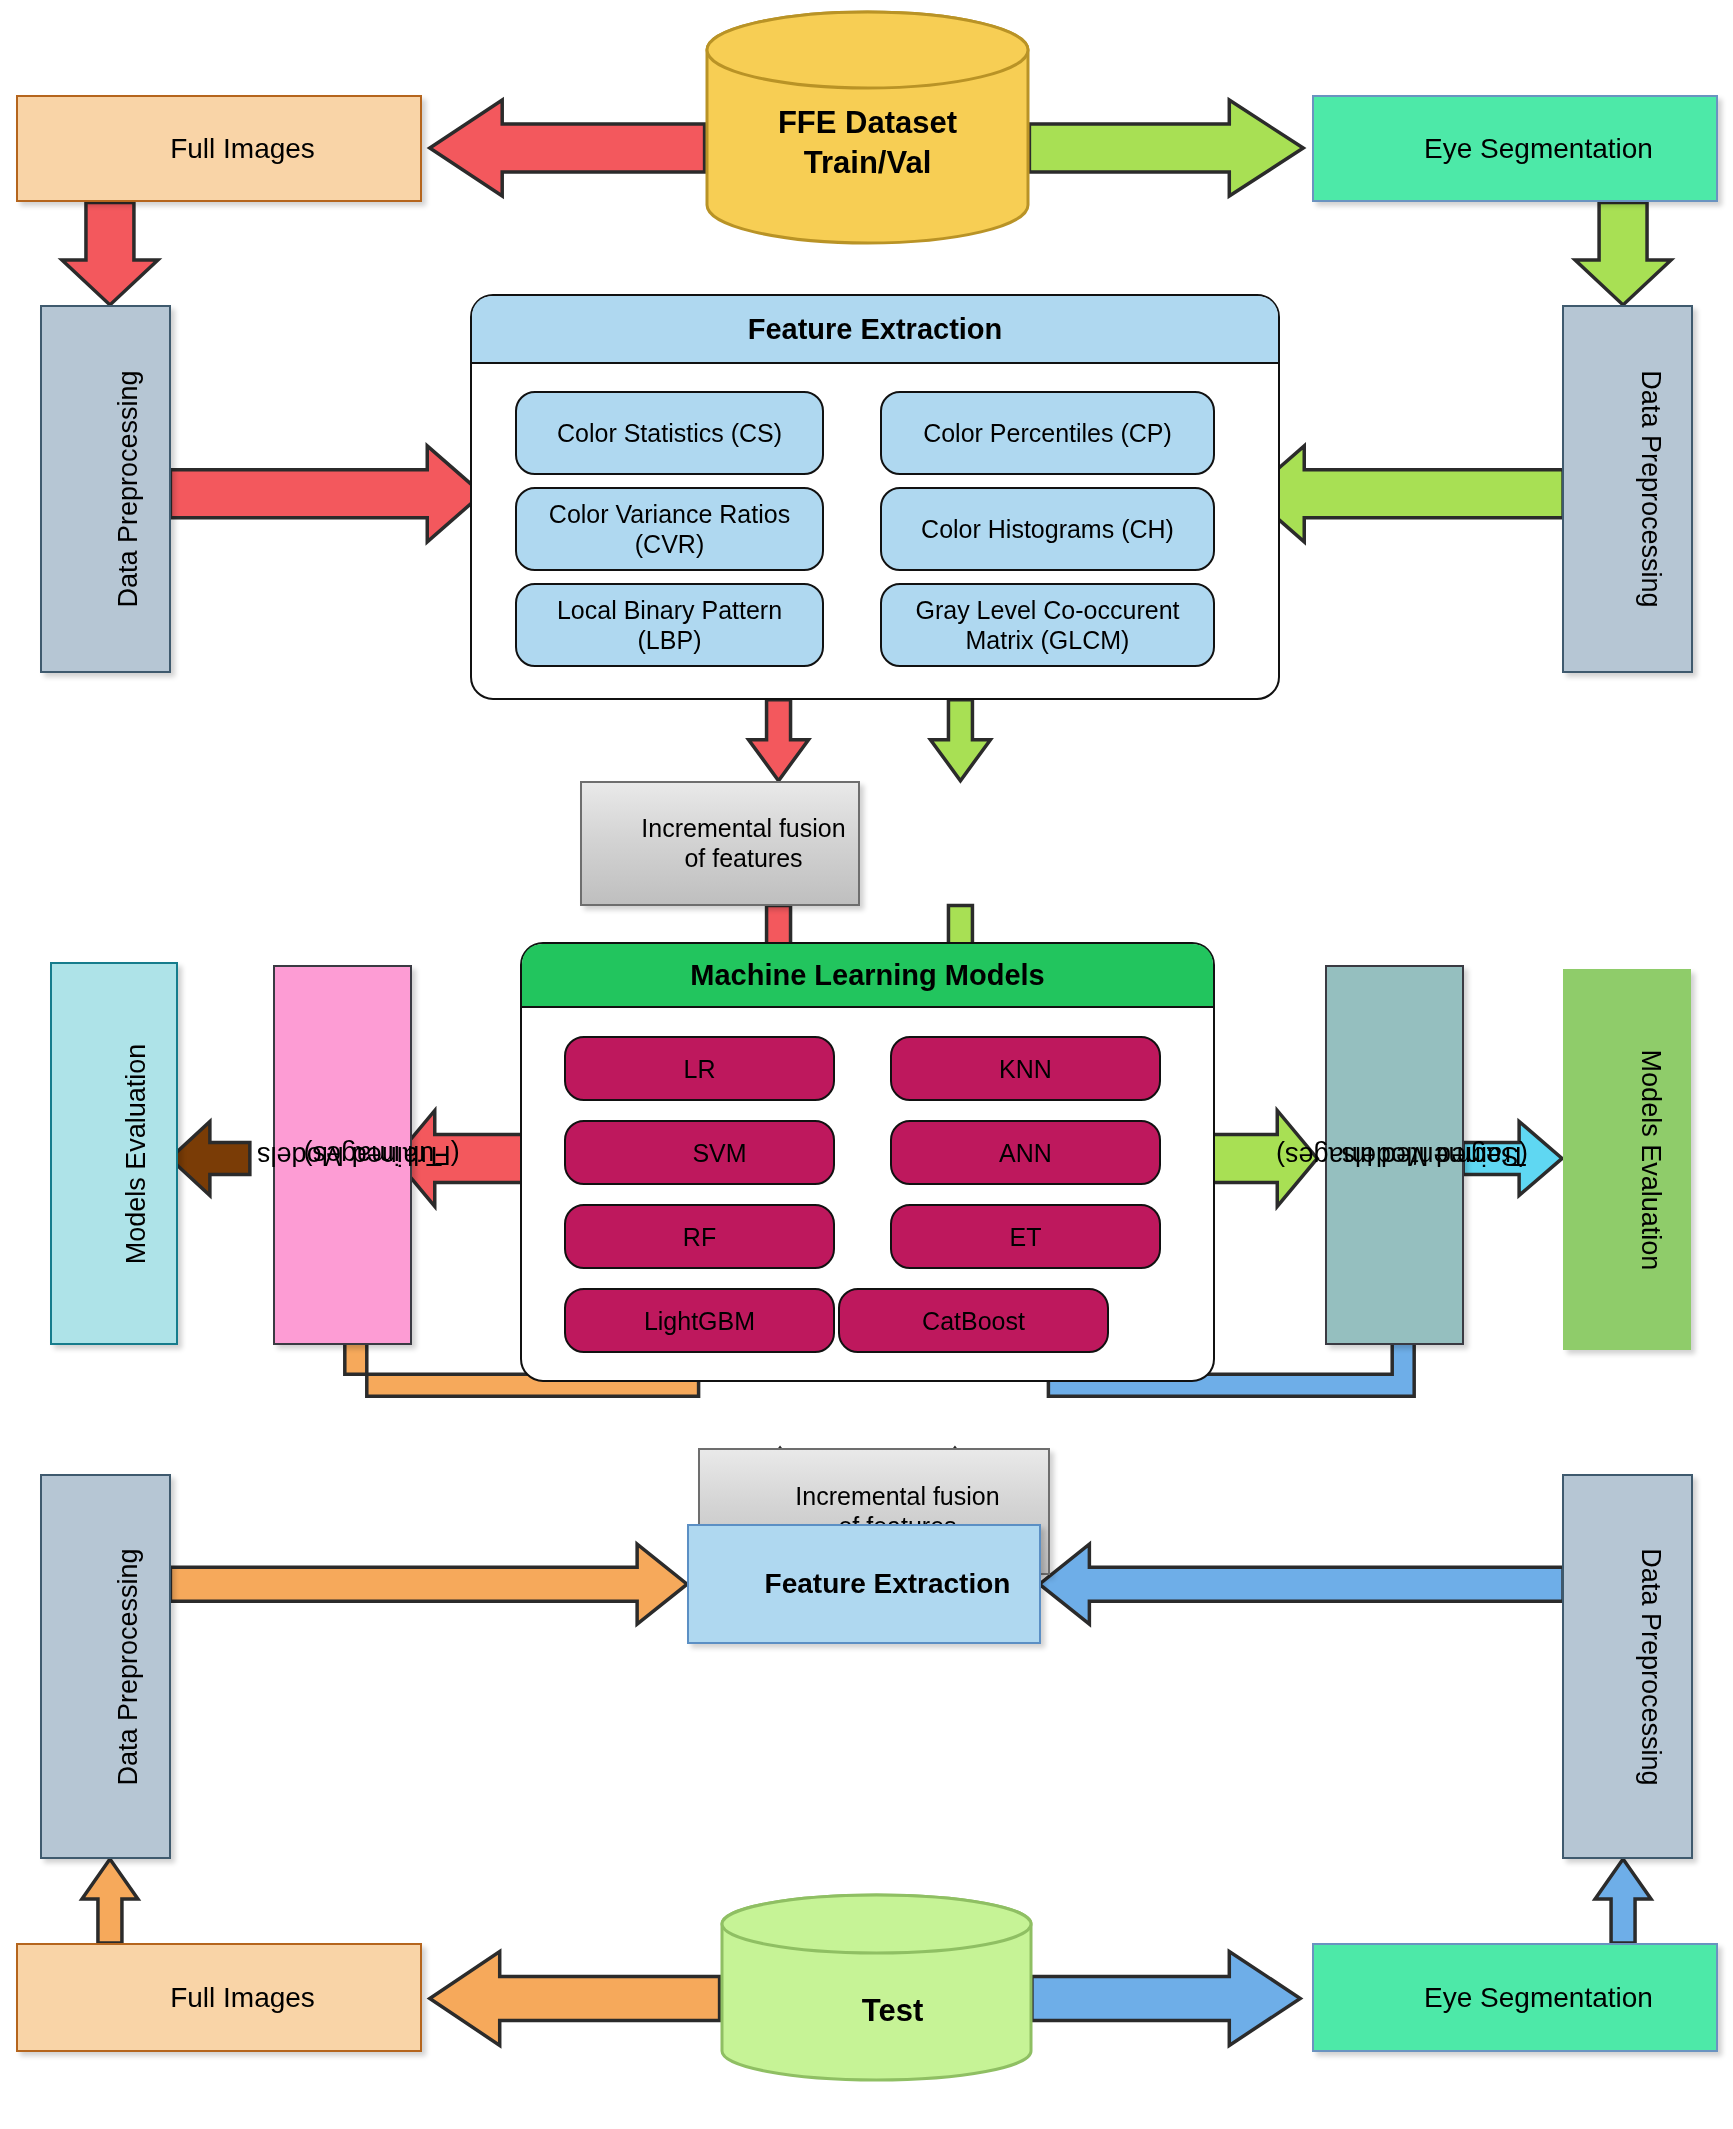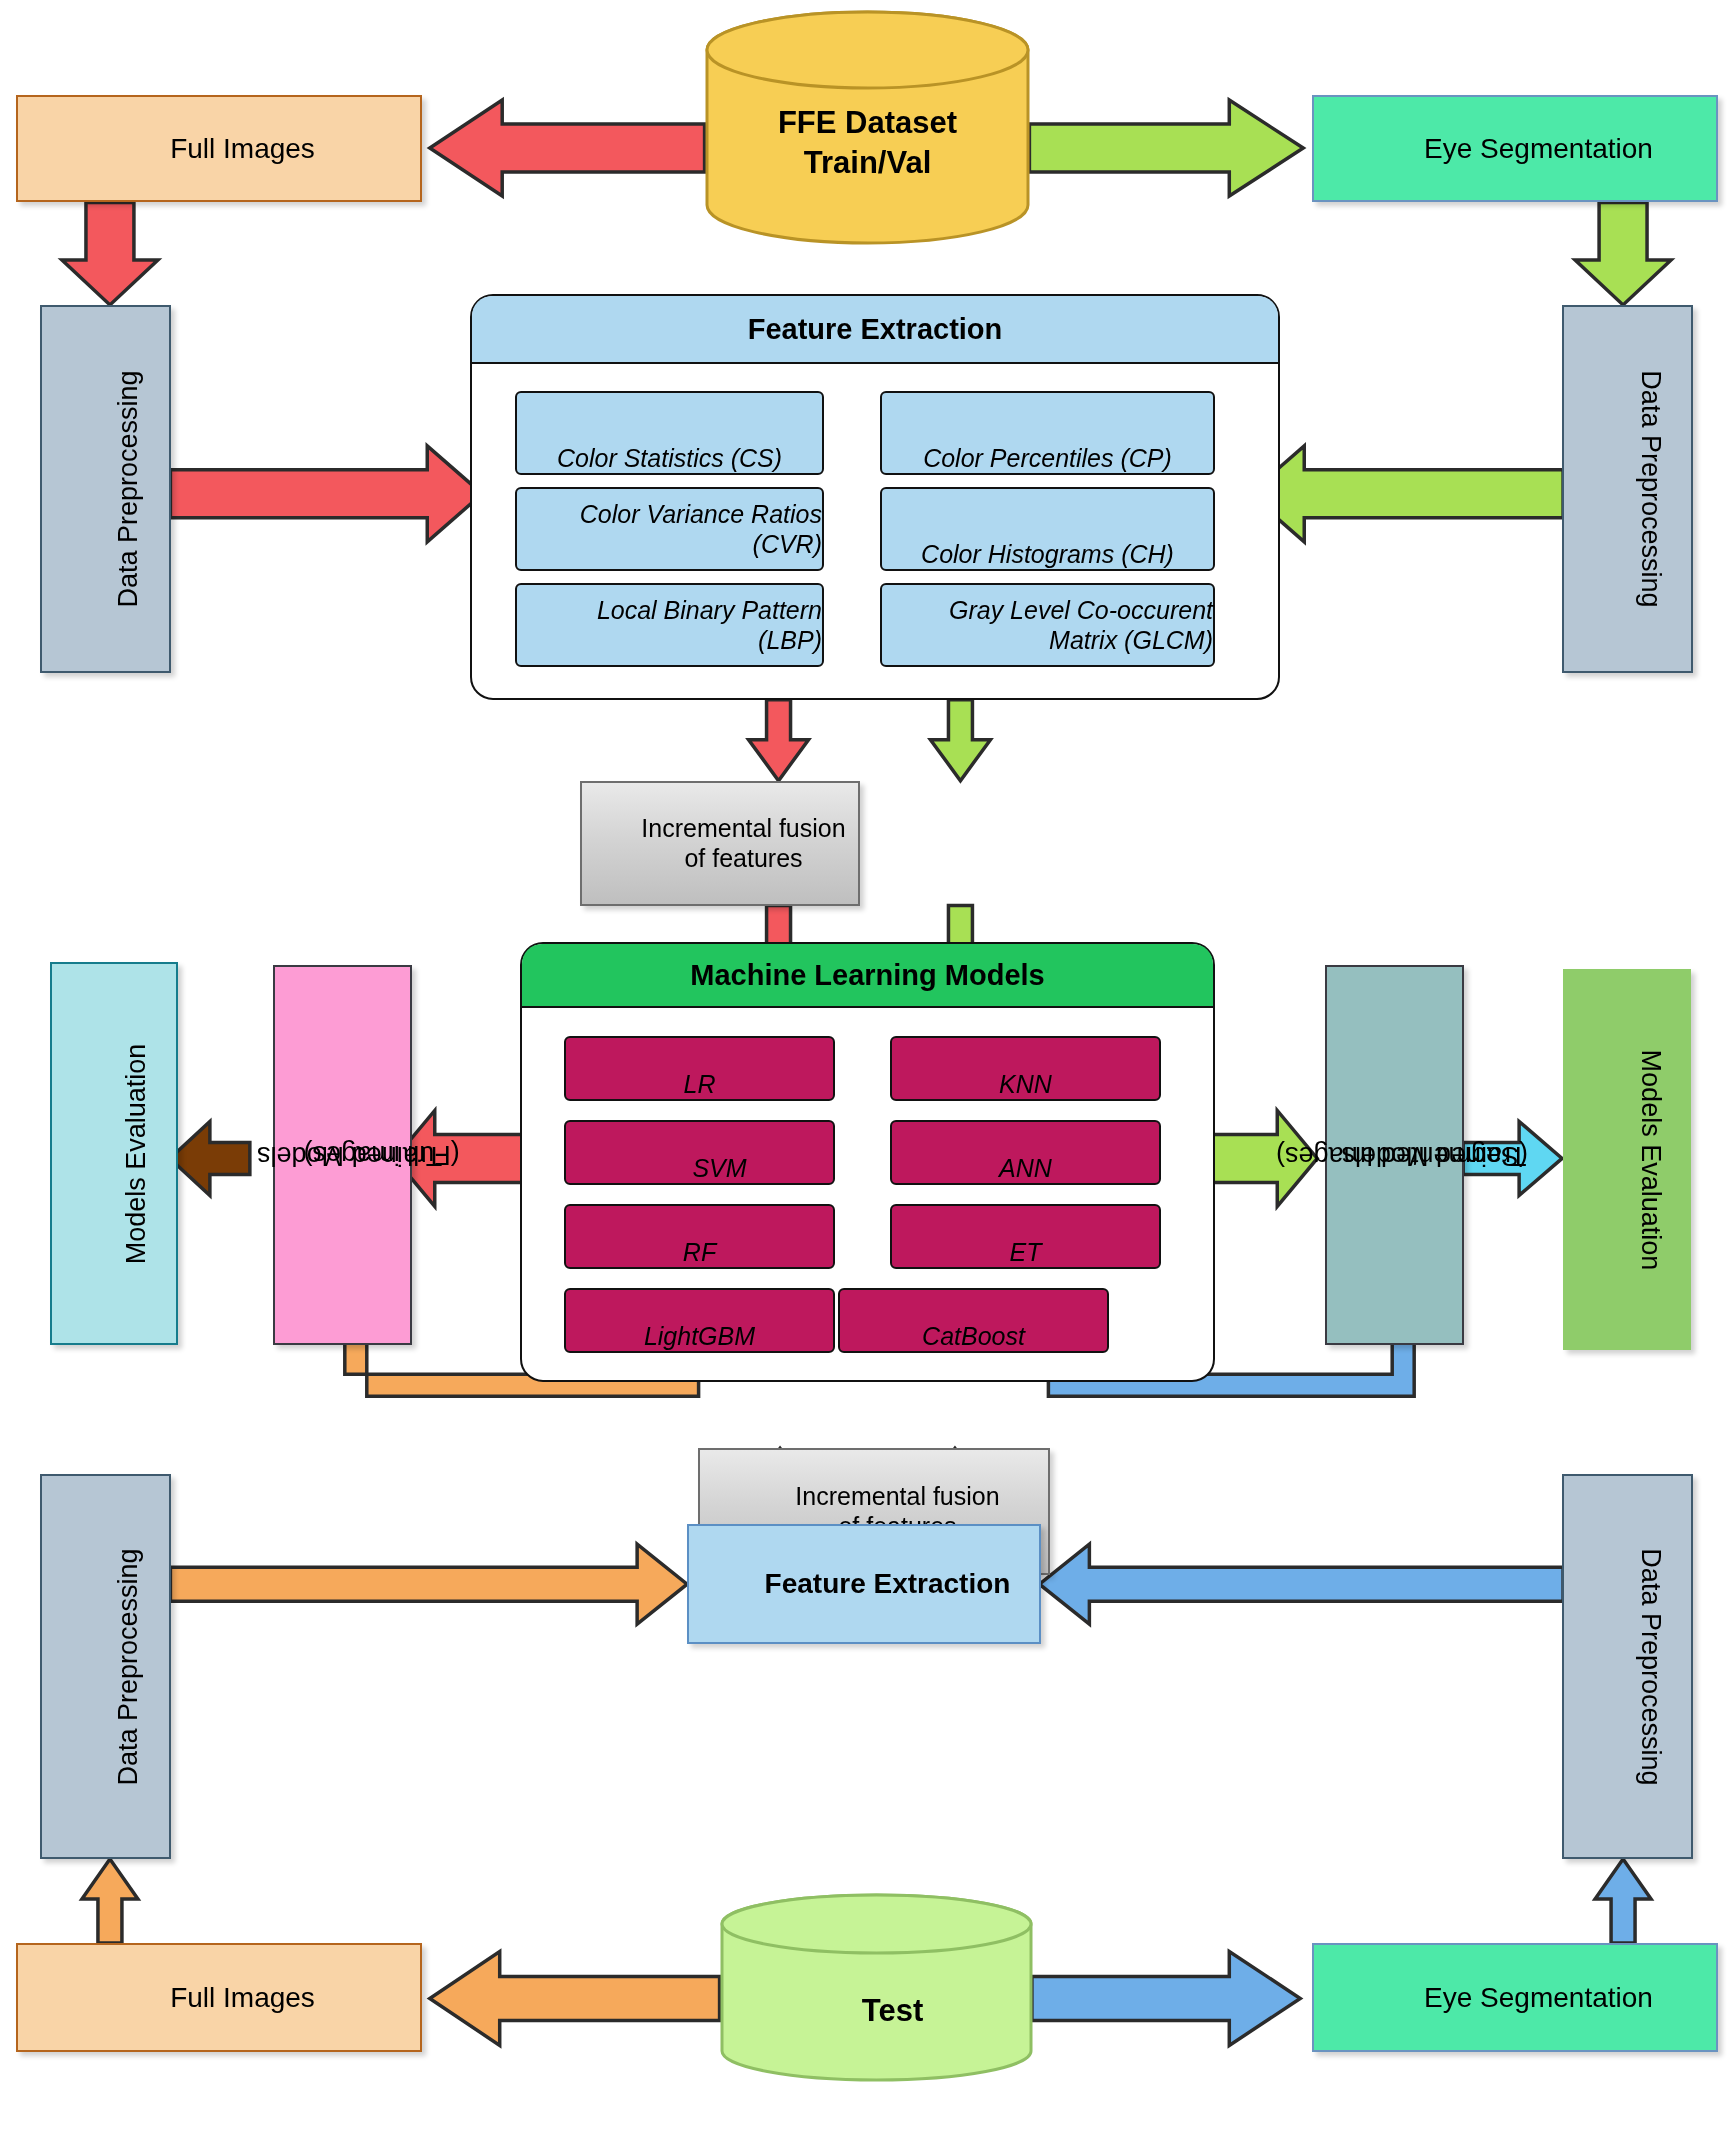--- a/index.html
+++ b/index.html
@@ -24,22 +24,22 @@
   .rot-down span{transform:rotate(90deg);white-space:nowrap;}
   
   .shadow{box-shadow:4px 4px 5px rgba(0,0,0,0.18);}
   
   .group{position:absolute;box-sizing:border-box;border:2.5px solid #111;border-radius:23px;background:#ffffff;}
   .group-head{position:absolute;left:0;top:0;right:0;box-sizing:border-box;
       border-bottom:2.5px solid #111;border-top-left-radius:20px;border-top-right-radius:20px;
       display:flex;align-items:center;justify-content:center;font-weight:bold;}
   .fe-head{background:#AFD8F0;}
   .ml-head{background:#22c55e;}
-  .chip{position:absolute;box-sizing:border-box;border:2.5px solid #111;border-radius:6px;
-      display:flex;align-items:flex-end;justify-content:center;text-align:center;line-height:1.2;font-style:italic;}
+  .chip{position:absolute;box-sizing:border-box;border:2.5px solid #111;border-radius:20px;
+      display:flex;align-items:center;justify-content:center;text-align:center;line-height:1.2;}
   .fe-chip{background:#AFD8F0;}
   .ml-chip{background:#be185d;}
   
   .cyl{position:absolute;}
   .cyl .lbl{position:absolute;left:0;right:0;text-align:center;font-weight:bold;}
 </style>
 </head>
 <body>
 
 <div id="stage">

